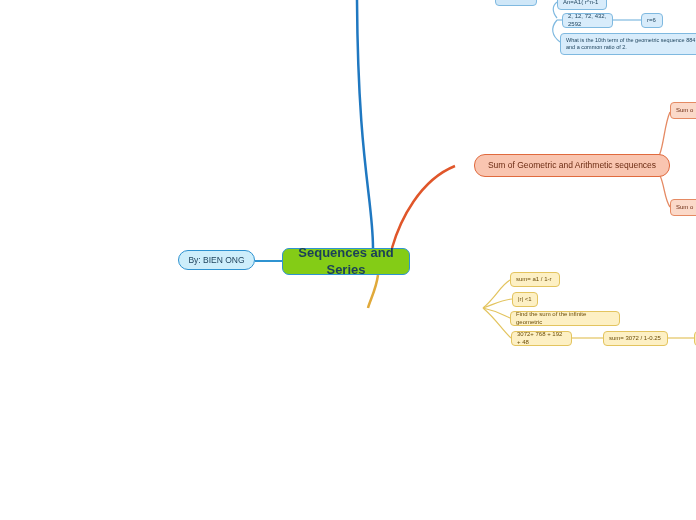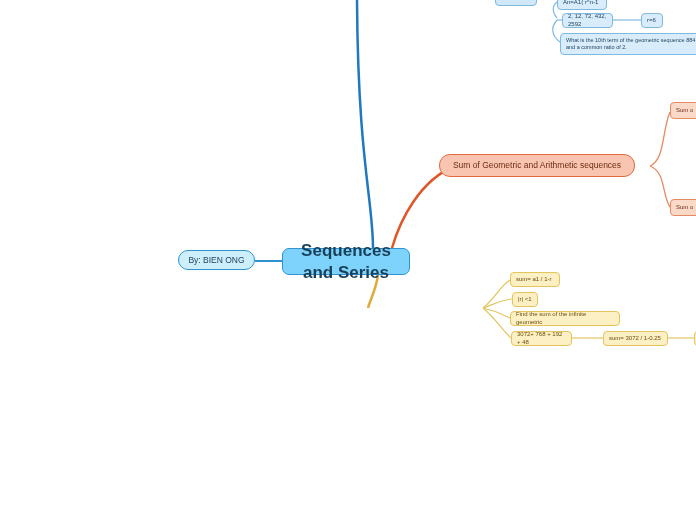--- a/index.html
+++ b/index.html
@@ -32,25 +32,25 @@
     box-sizing: border-box;
     display: flex;
     align-items: center;
     justify-content: center;
     text-align: center;
     white-space: pre-wrap;
     line-height: 1.25;
   }
   
   .n-root {
-    background: #7dd3fc;
+    background: #84cc16;
     border: 1px solid #2f93d1;
     border-radius: 7px;
     color: #1a3f59;
-    font-size: 17px;
+    font-size: 13px;
     font-weight: bold;
     padding: 6px 10px;
   }
   
   .n-author {
     background: #cdeefb;
     border: 1px solid #2f93d1;
     border-radius: 11px;
     color: #1a3f59;
     font-size: 8.5px;
@@ -142,21 +142,21 @@
     <path d="M557,20 L562,20" stroke="#7fb9e0" stroke-width="1.2" fill="none"></path>
     <path d="M613,20 L641,20" stroke="#7fb9e0" stroke-width="1.2" fill="none"></path>
     <path d="M557,20 C550,28 552,36 560,42" stroke="#7fb9e0" stroke-width="1.2" fill="none"></path>
     <path d="M557,2 C552,6 552,12 557,18" stroke="#7fb9e0" stroke-width="1.2" fill="none"></path>
   </svg>
 
   <div class="node n-root" style="left:282px; top:248px; width:128px; height:27px;">Sequences and Series</div>
 
   <div class="node n-author" style="left:178px; top:250px; width:77px; height:20px;">By: BIEN ONG</div>
 
-  <div class="node n-orange" style="left:439px; top:154px; width:196px; height:23px;">Sum of Geometric and Arithmetic sequences</div>
+  <div class="node n-orange" style="left:474px; top:154px; width:196px; height:23px;">Sum of Geometric and Arithmetic sequences</div>
 
   <div class="node n-orange-small" style="left:670px; top:102px; width:46px; height:17px;">Sum o</div>
 
   <div class="node n-orange-small" style="left:670px; top:199px; width:46px; height:17px;">Sum o</div>
 
 
   <div class="node n-yellow-small" style="left:510px; top:272px; width:50px; height:15px;">sum= a1 / 1-r</div>
 
   <div class="node n-yellow-small" style="left:512px; top:292px; width:26px; height:15px;">|r| &lt;1</div>
 

